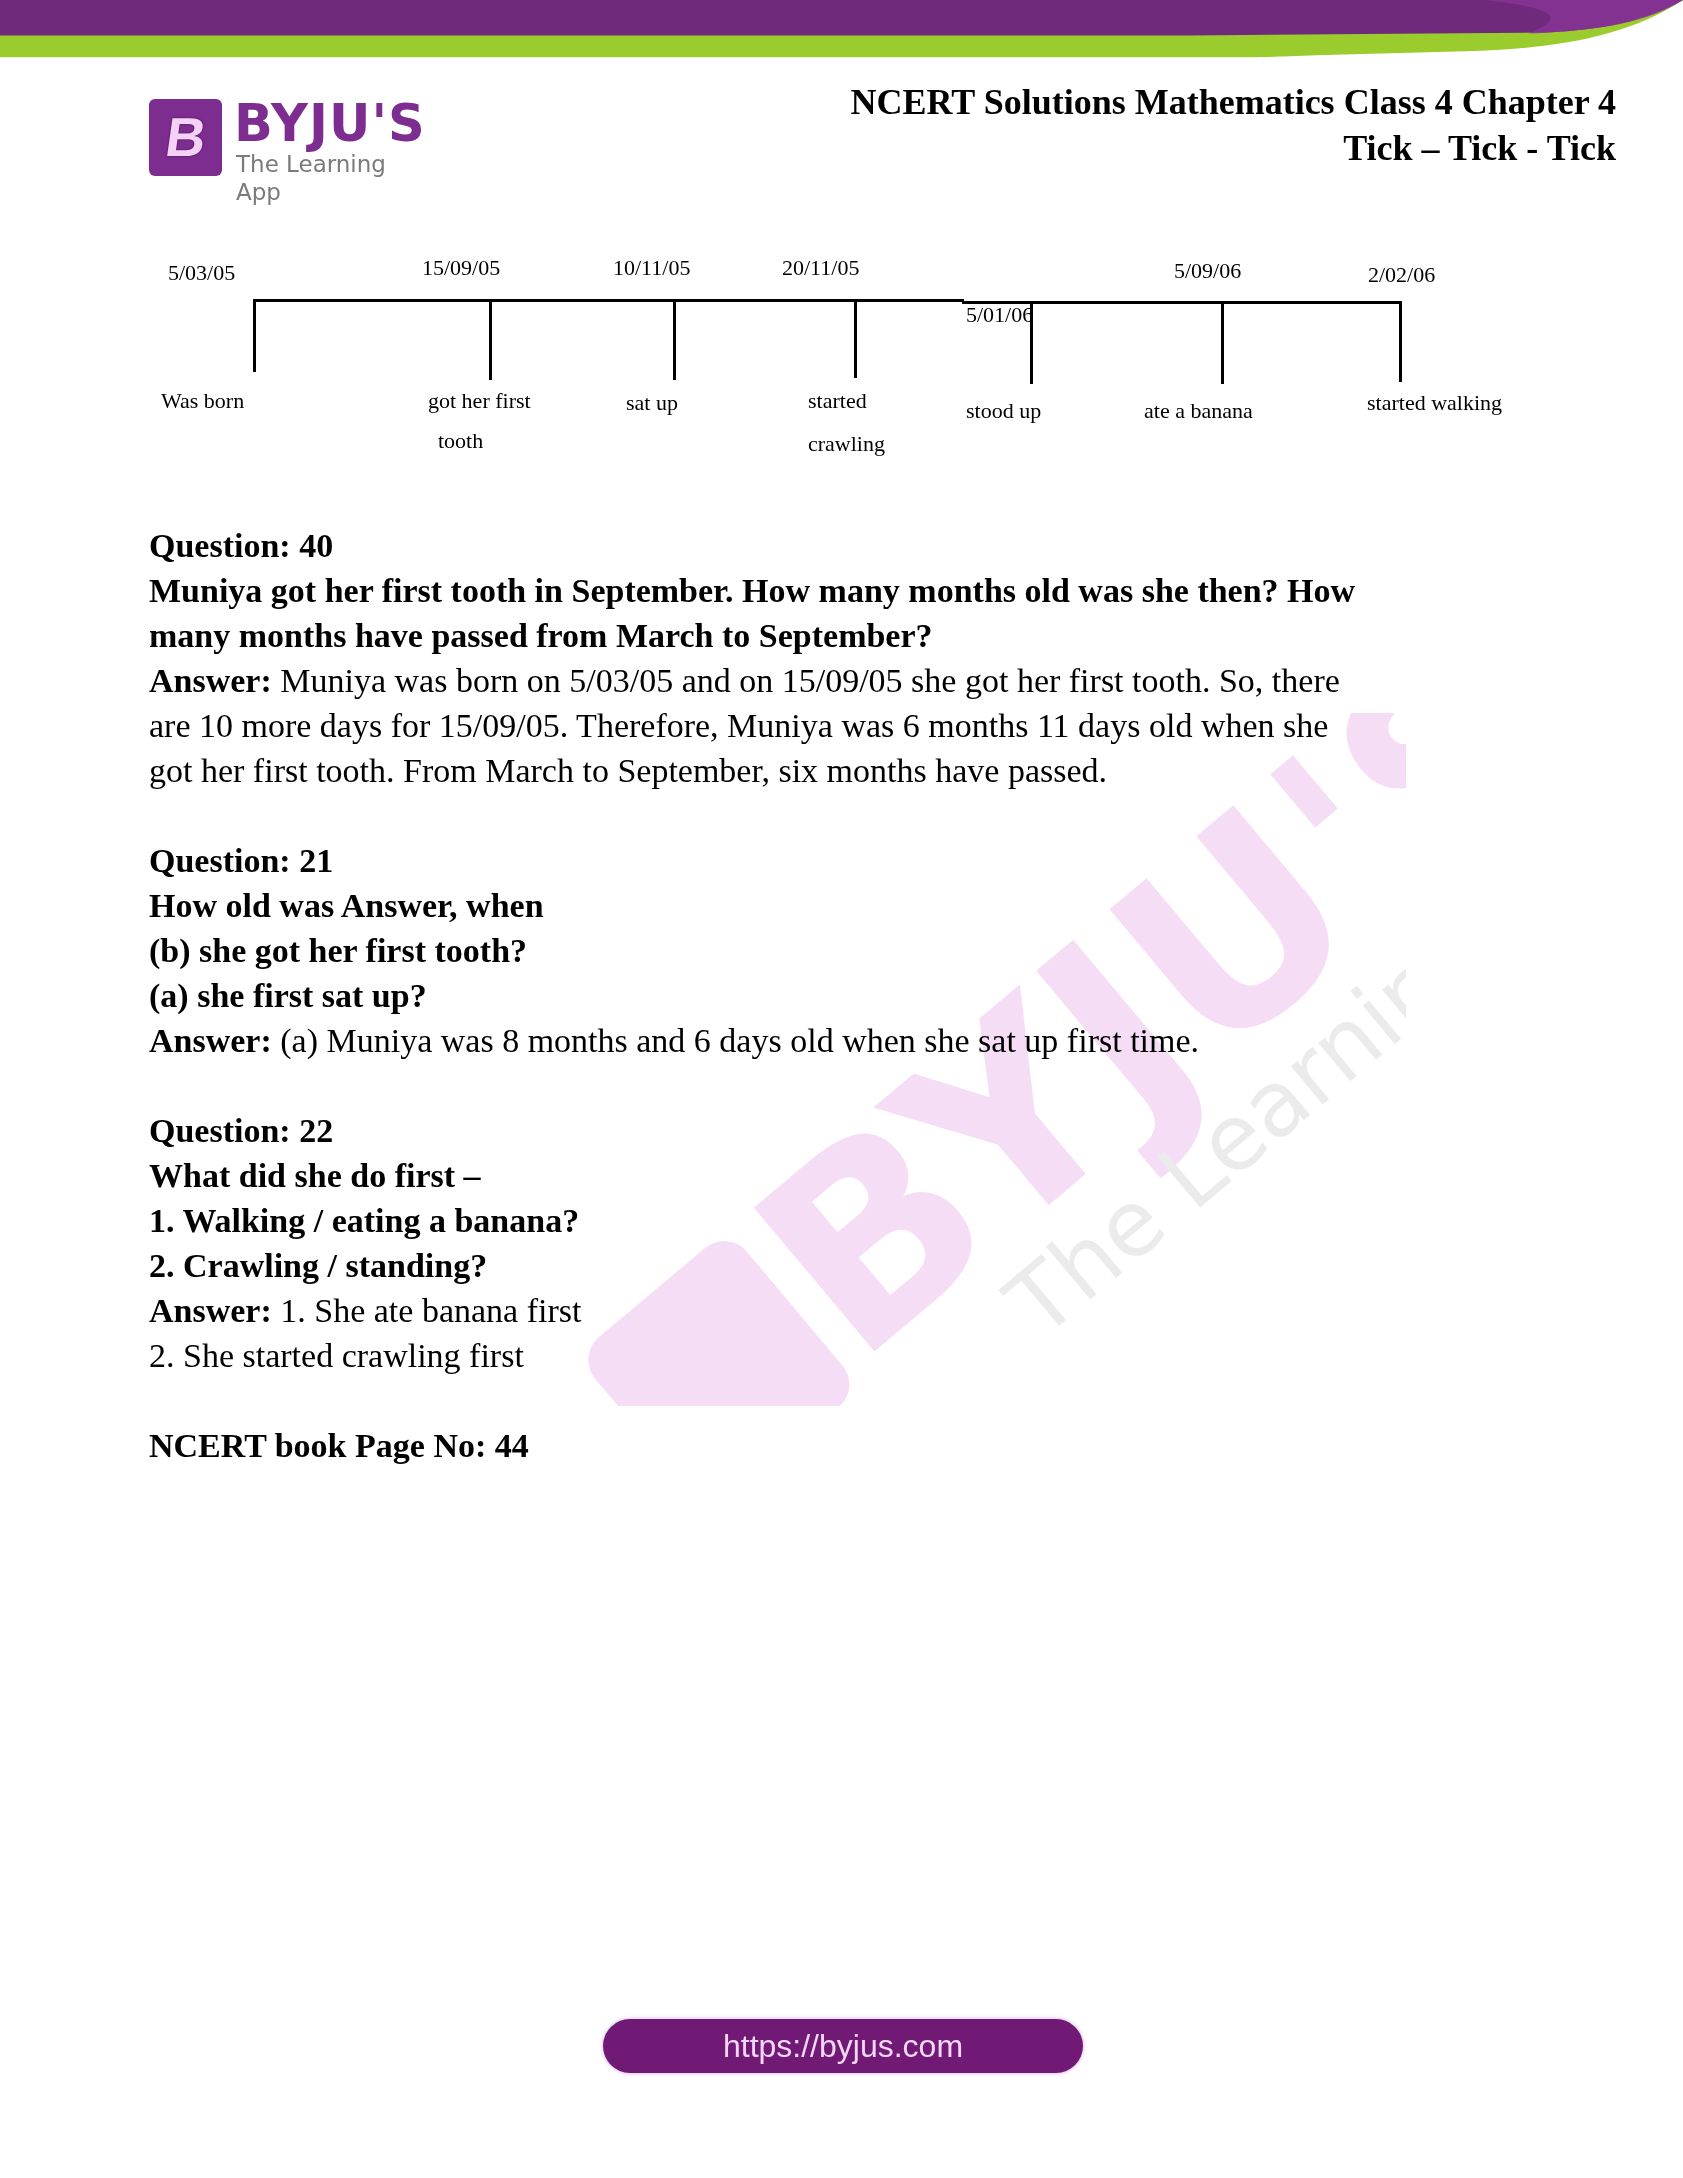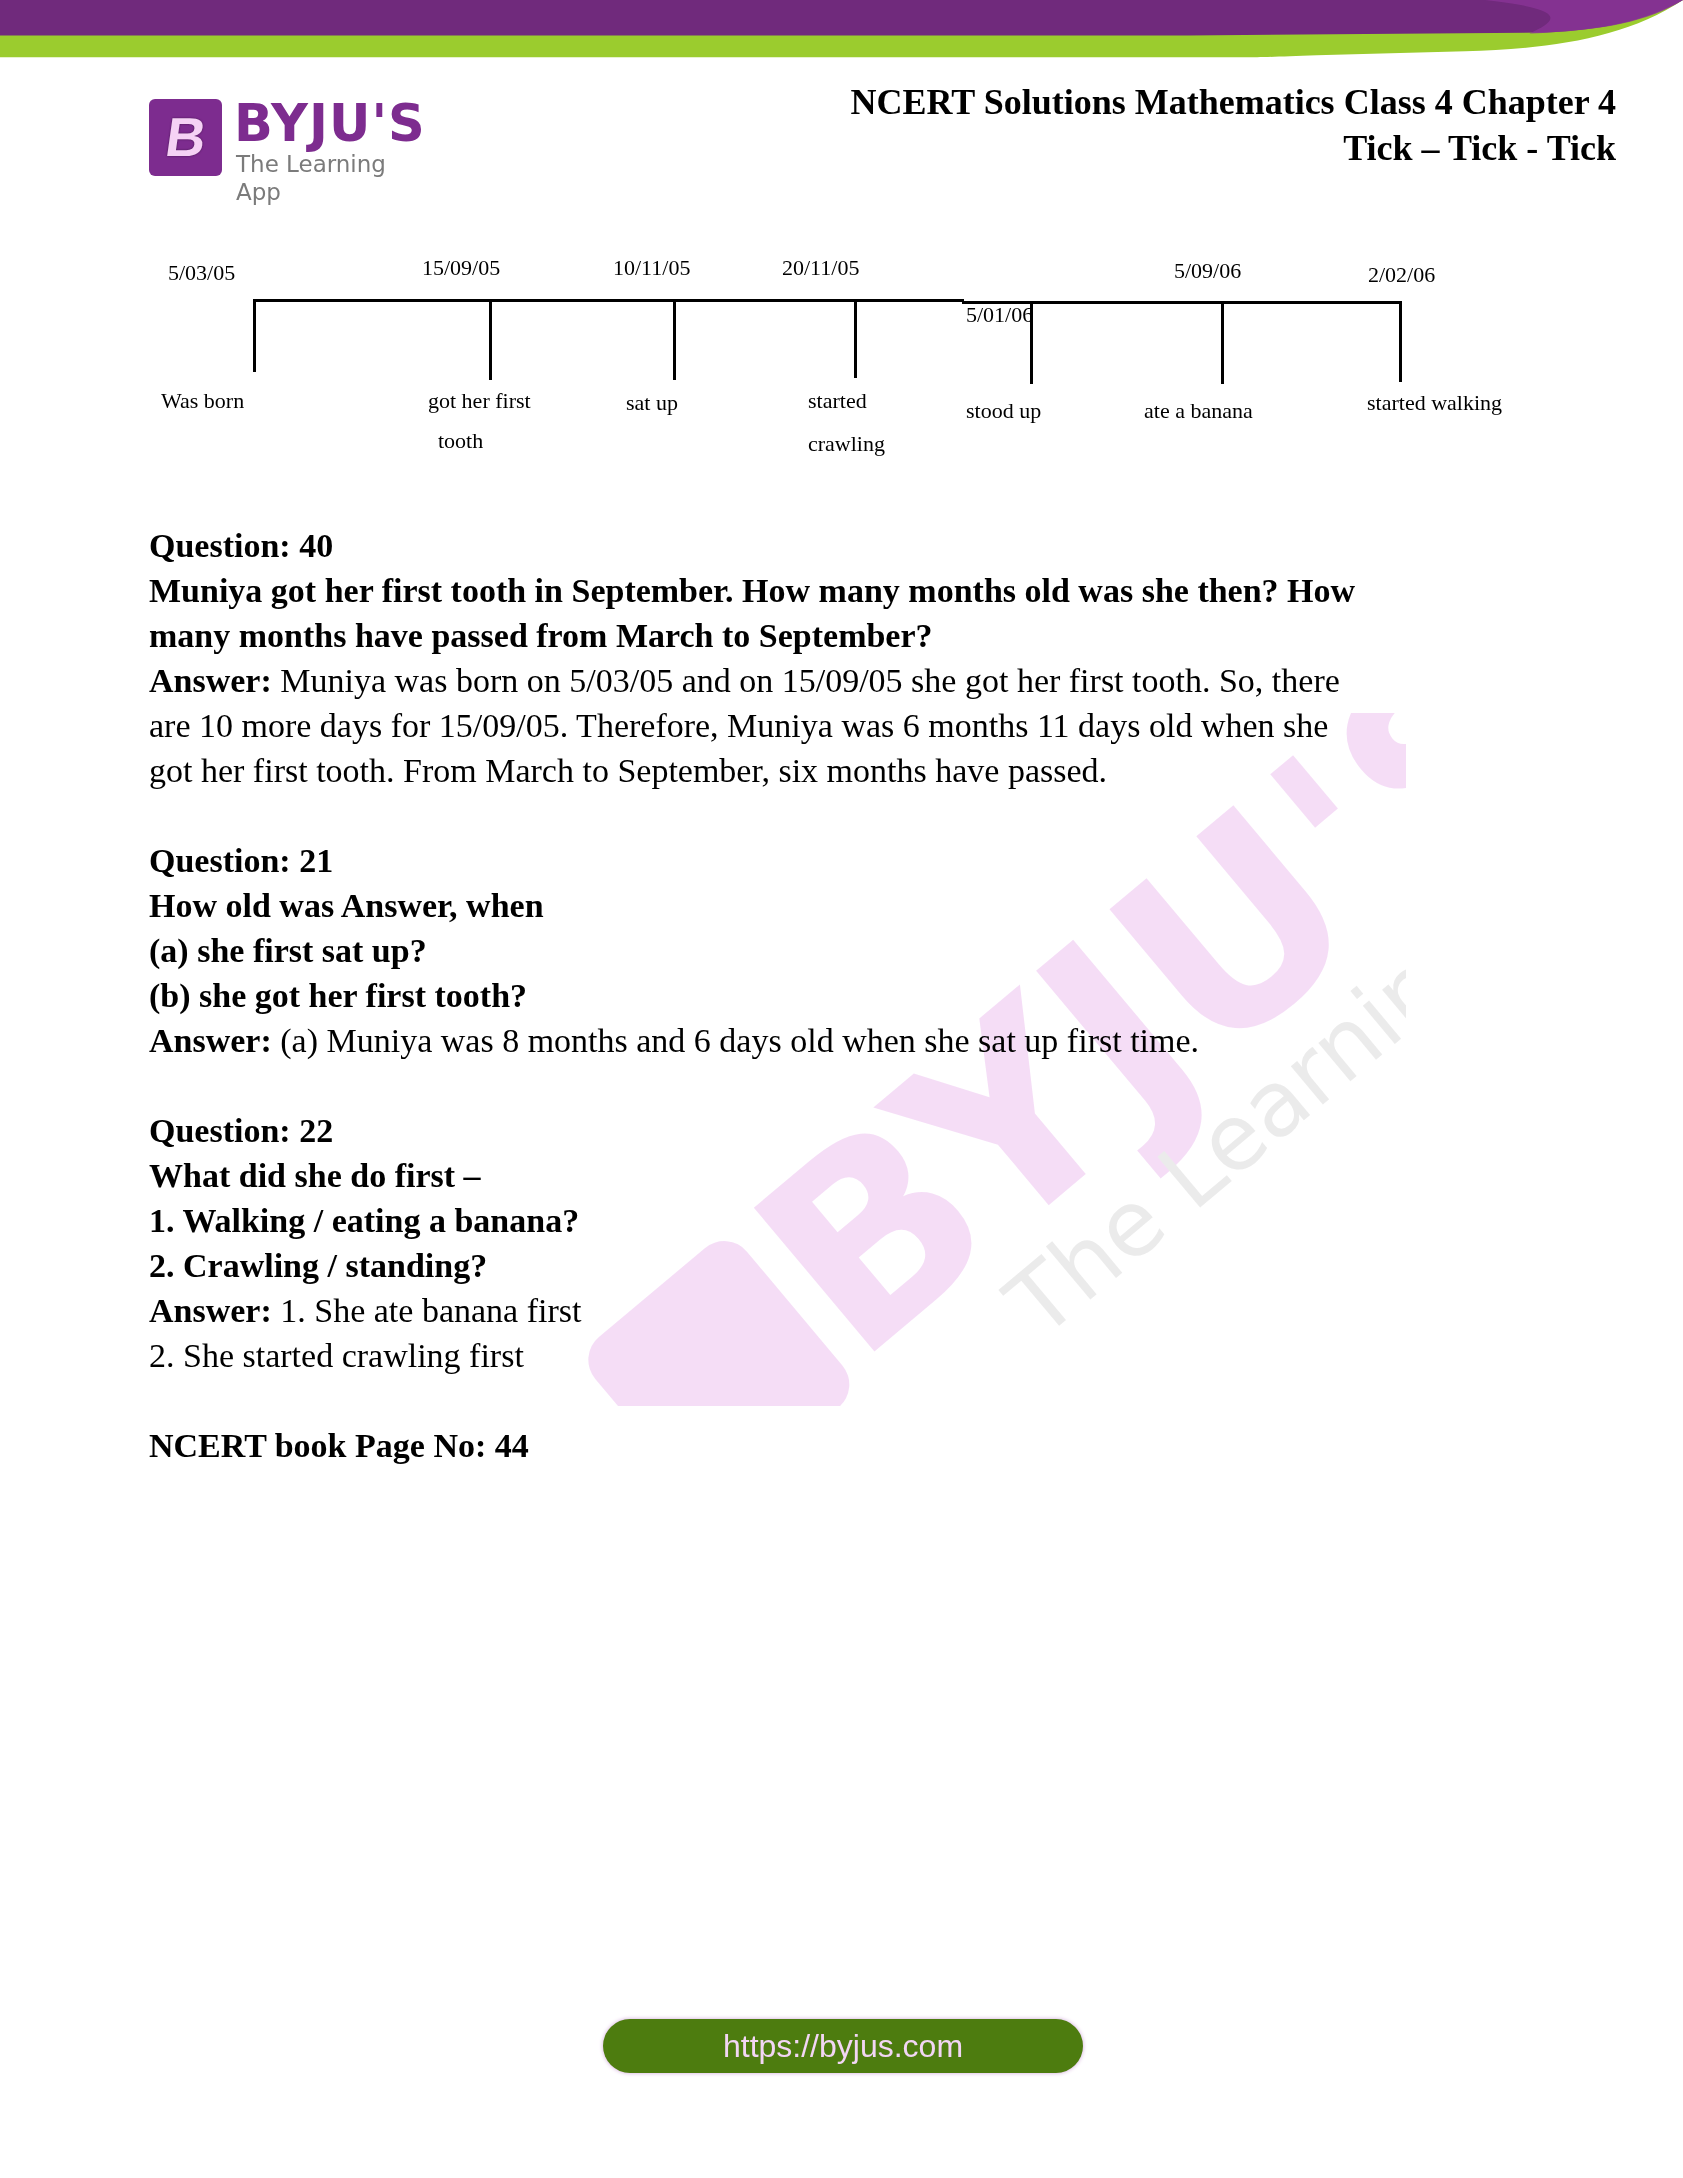--- a/index.html
+++ b/index.html
@@ -17,21 +17,21 @@
   .header-title { position:absolute; right:67px; top:79px; text-align:right; font-weight:bold; font-size:36px; line-height:46px; }
   .timeline { position:absolute; left:0; top:0; width:1683px; height:475px; }
   .tl-date, .tl-label { position:absolute; font-size:22px; line-height:40px; white-space:nowrap; }
   .tl-line-h { position:absolute; height:3px; background:#000; }
   .tl-tick { position:absolute; width:3px; background:#000; }
   .content { position:absolute; left:149px; top:523px; width:1386px; font-size:34px; line-height:45px; }
   .content p { margin:0; }
   .gap { height:45px; }
   .b { font-weight:bold; }
   .watermark { position:absolute; left:515px; top:713px; width:891px; height:693px; pointer-events:none; }
-  .footer-pill { position:absolute; left:603px; top:2019px; width:480px; height:54px; background:#4d7c0f; border-radius:28px;
+  .footer-pill { position:absolute; left:603px; top:2019px; width:480px; height:54px; background:#701a75; border-radius:28px;
                  box-shadow:0 0 4px #cfa6d8; display:flex; align-items:center; justify-content:center; }
   .footer-url { font-family:"Liberation Sans", sans-serif; font-size:32px; color:#f2d6f4; }
 </style>
 </head>
 <body>
 
 <svg class="band-svg" viewBox="0 0 1700 70" preserveAspectRatio="none">
   <path d="M0,0 H1700 V0 C1640,40 1560,50 1480,52 L1330,56 C1300,57 1280,58 1270,58 H0 Z" fill="#9bcc2e"></path>
   <path d="M0,0 H1700 C1660,22 1620,30 1560,33 L1200,36 H0 Z" fill="#702a7c"></path>
   <path d="M1500,0 H1700 C1665,22 1620,31 1545,34 C1570,22 1590,10 1500,0 Z" fill="#8a3596" opacity="0.8"></path>
@@ -95,22 +95,22 @@
     <p class="b">Muniya got her first tooth in September. How many months old was she then? How</p>
     <p class="b">many months have passed from March to September?</p>
     <p><span class="b">Answer:</span><span style="white-space:pre"> Muniya was born on 5/03/05 and on 15/09/05 she got her first tooth. So, there</span></p>
     <p>are 10 more days for 15/09/05. Therefore, Muniya was 6 months 11 days old when she</p>
     <p>got her first tooth. From March to September, six months have passed.</p>
   </section>
   <div class="gap"></div>
   <section>
     <p class="b">Question: 21</p>
     <p class="b">How old was Answer, when</p>
+    <p class="b">(b) she got her first tooth?</p>
     <p class="b">(a) she first sat up?</p>
-    <p class="b">(b) she got her first tooth?</p>
     <p><span class="b">Answer:</span><span style="white-space:pre"> (a) Muniya was 8 months and 6 days old when she sat up first time.</span></p>
   </section>
   <div class="gap"></div>
   <section>
     <p class="b">Question: 22</p>
     <p class="b">What did she do first –</p>
     <p class="b">1. Walking / eating a banana?</p>
     <p class="b">2. Crawling / standing?</p>
     <p><span class="b">Answer:</span><span style="white-space:pre"> 1. She ate banana first</span></p>
     <p>2. She started crawling first</p>

